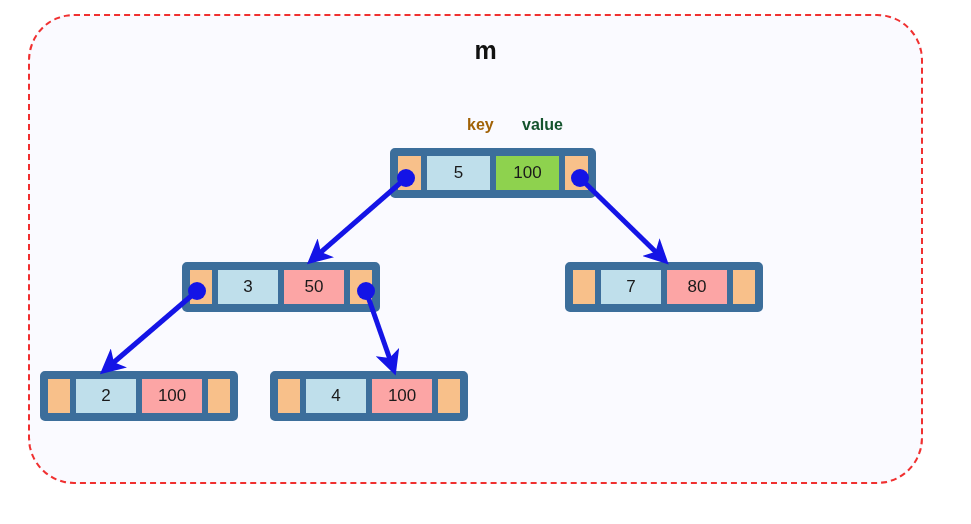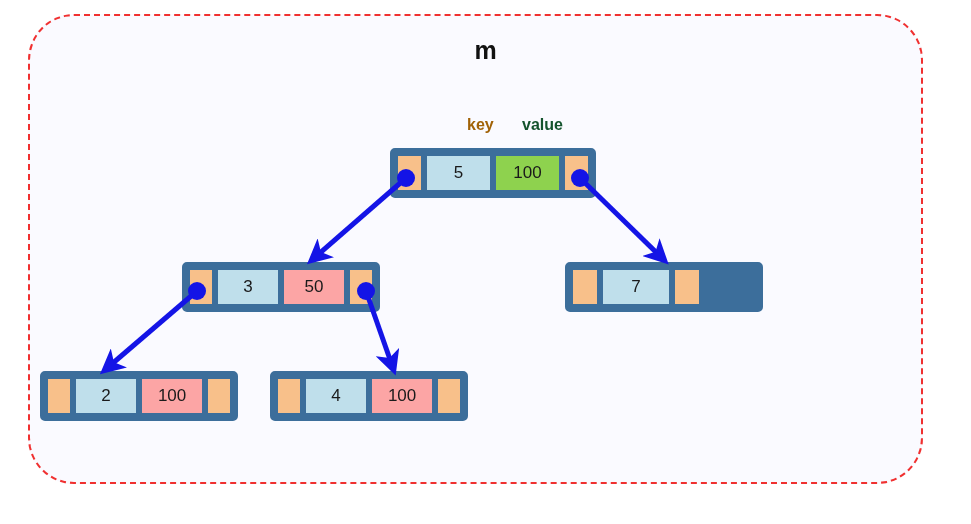--- a/index.html
+++ b/index.html
@@ -128,20 +128,21 @@
   <div class="node" style="left:182px; top:262px; width:198px; height:50px;">
     <div class="cell cell-ptr"></div>
     <div class="cell cell-key">3</div>
     <div class="cell cell-val">50</div>
     <div class="cell cell-ptr"></div>
   </div>
 
   <div class="node" style="left:565px; top:262px; width:198px; height:50px;">
     <div class="cell cell-ptr"></div>
     <div class="cell cell-key">7</div>
+    <div class="cell cell-val">80</div>
     <div class="cell cell-ptr"></div>
   </div>
 
   <div class="node" style="left:40px; top:371px; width:198px; height:50px;">
     <div class="cell cell-ptr"></div>
     <div class="cell cell-key">2</div>
     <div class="cell cell-val">100</div>
     <div class="cell cell-ptr"></div>
   </div>
 

